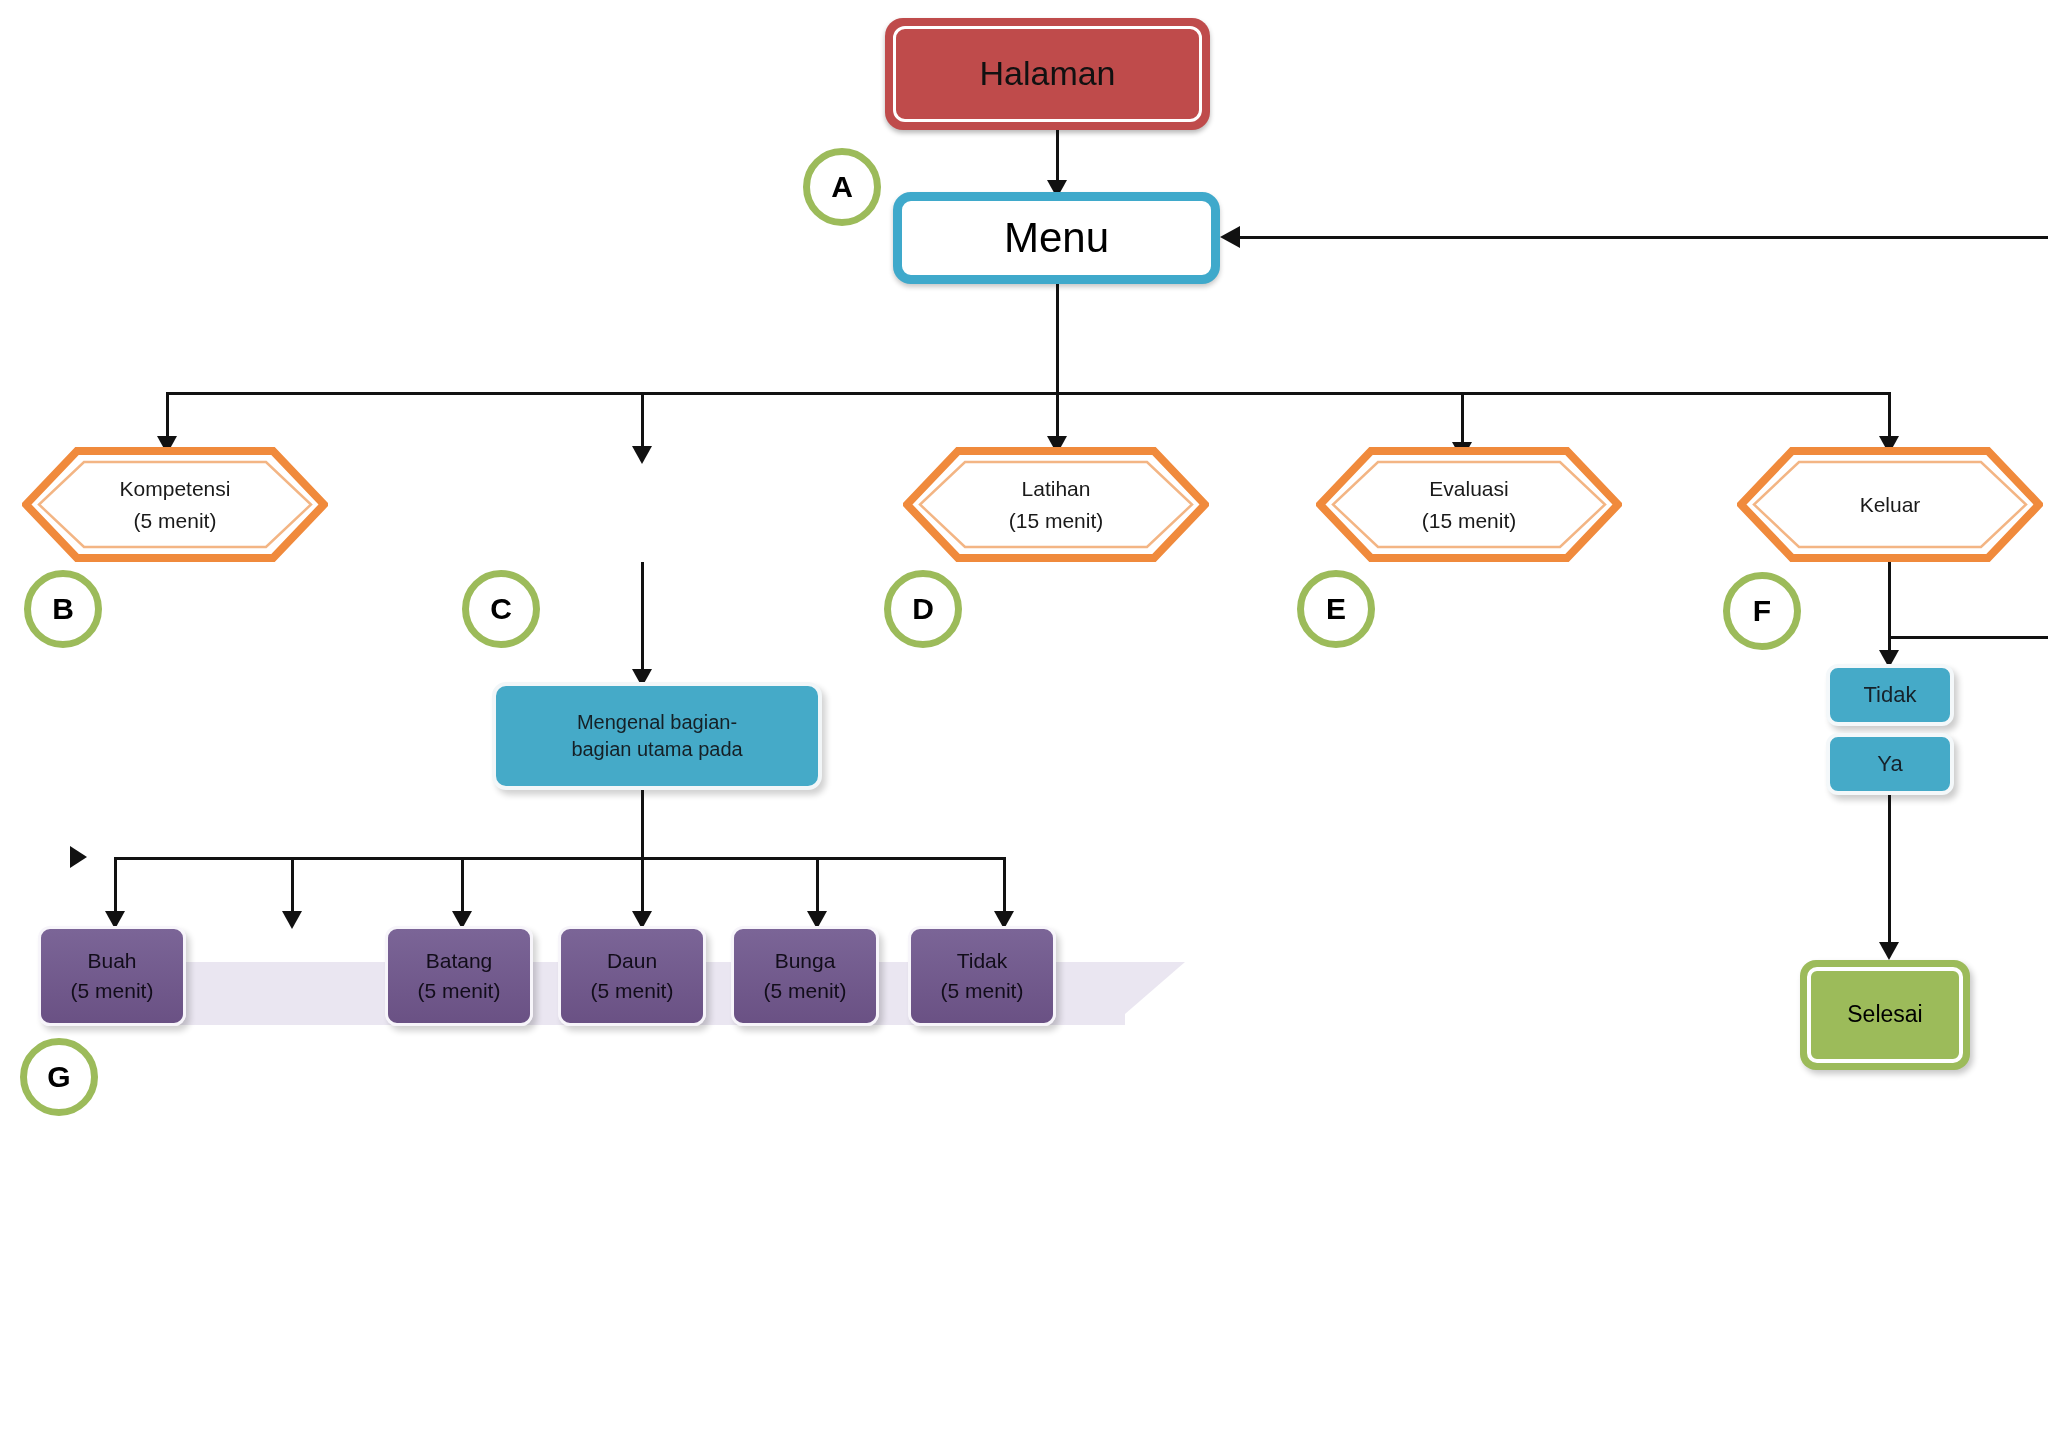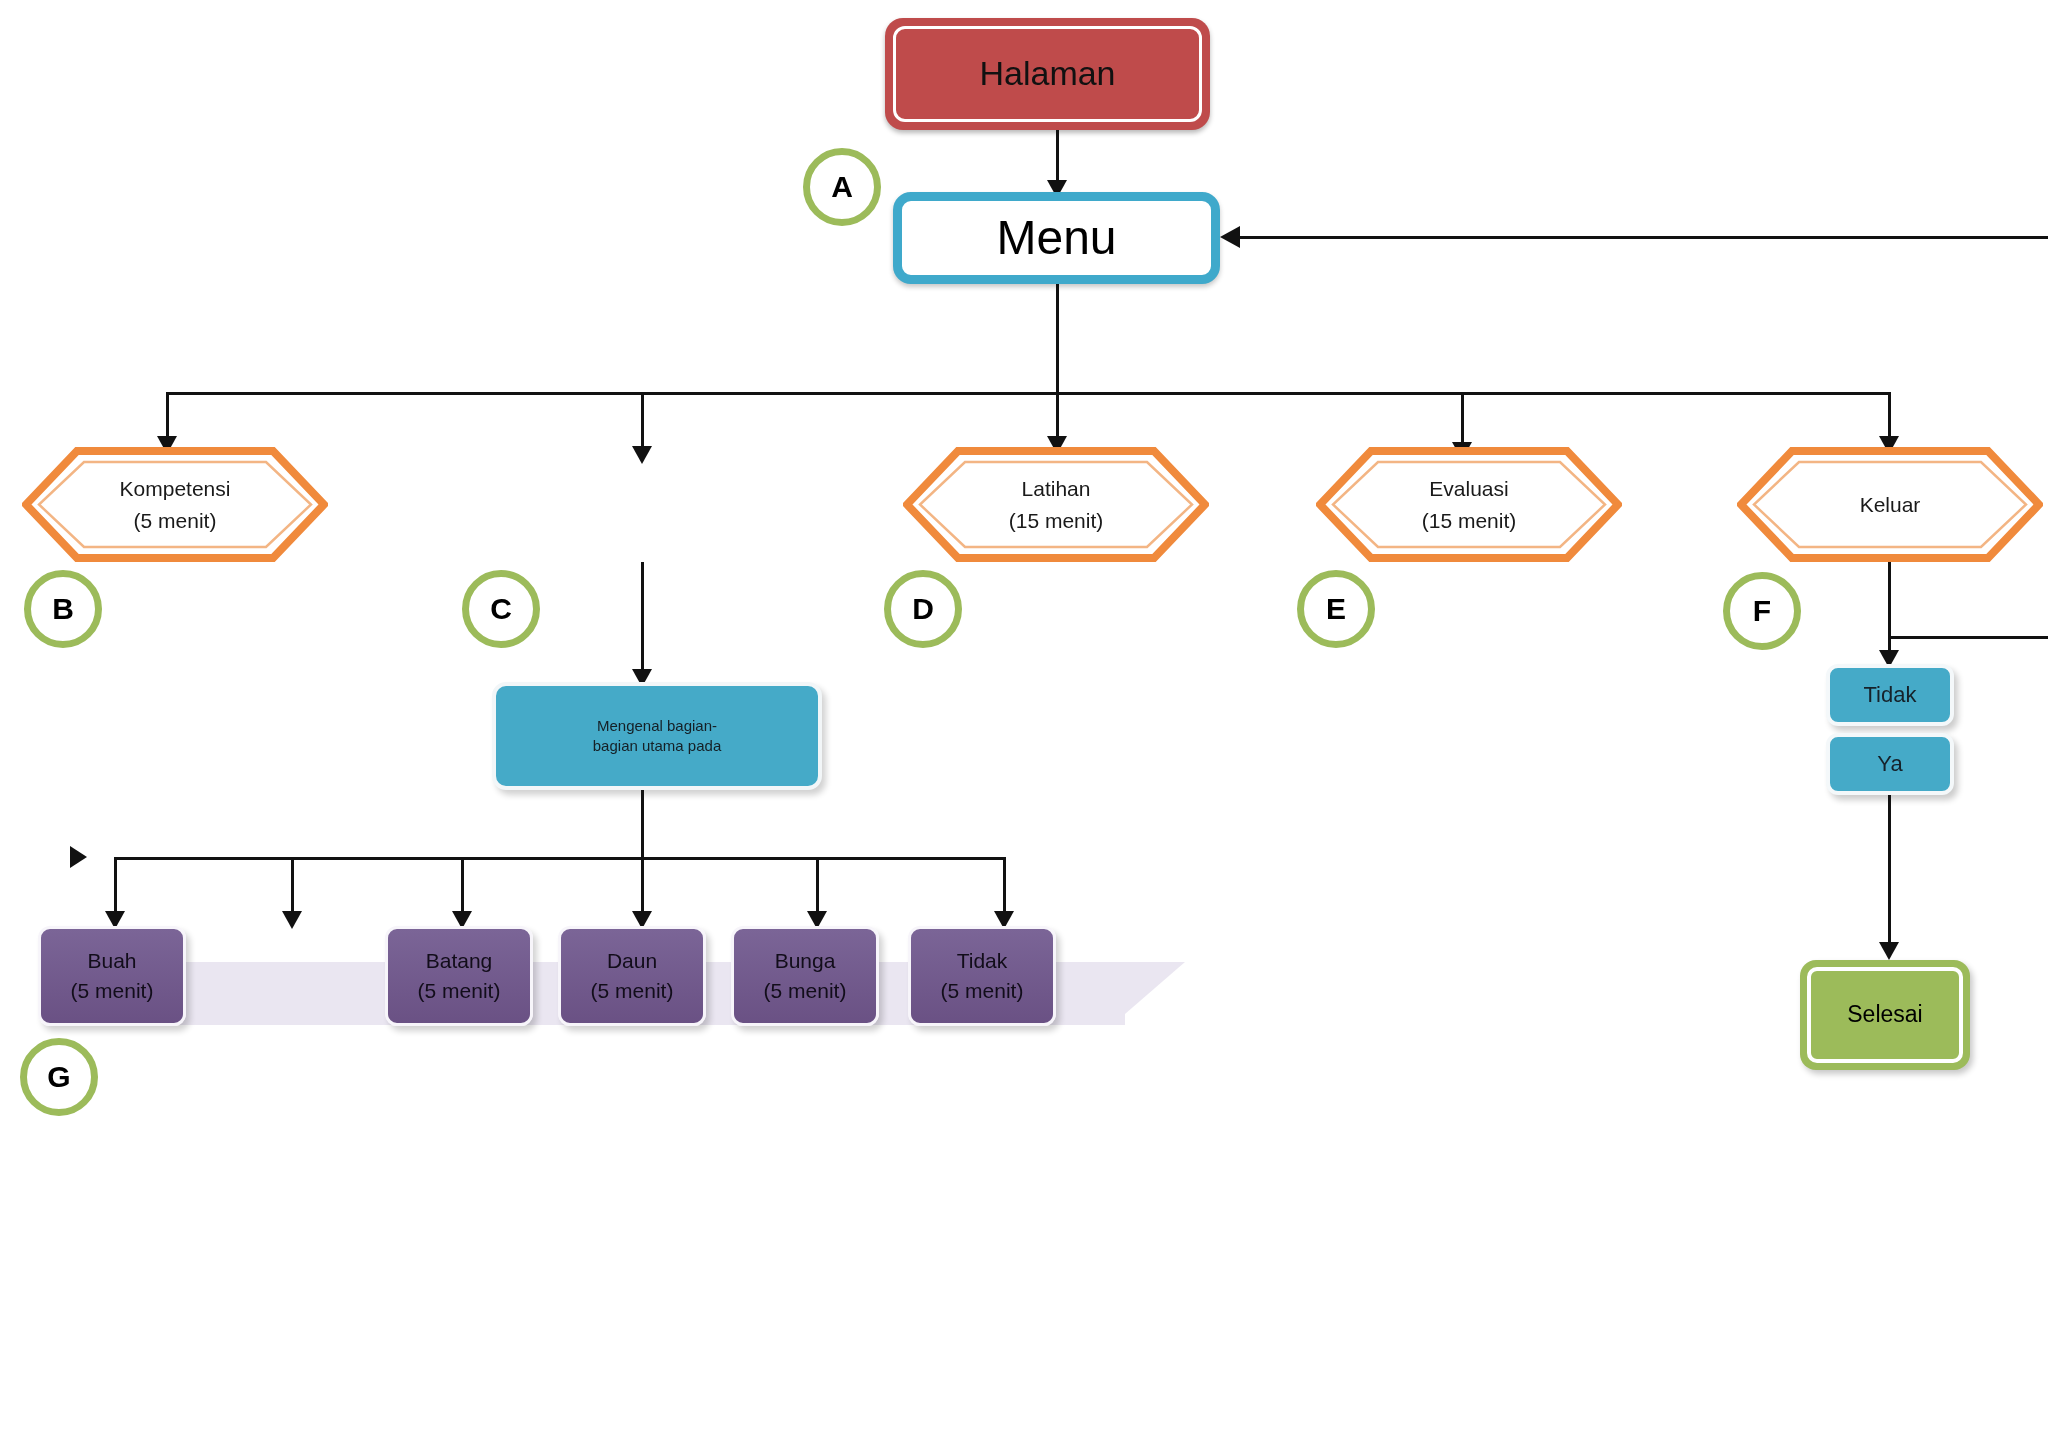--- a/index.html
+++ b/index.html
@@ -23,21 +23,21 @@
 
   
   .menu{
     background:#ffffff;border:9px solid #3fa9cb;border-radius:18px;
     box-shadow:0 3px 5px rgba(0,0,0,.22);
   }
   .menu .inner{
     position:absolute;left:3px;top:3px;right:3px;bottom:3px;
     border:3px solid #ffffff;border-radius:10px;
   }
-  .menu .txt{position:relative;z-index:3;font-size:48px;color:#000;text-align:right;}
+  .menu .txt{position:relative;z-index:3;font-size:42px;color:#000;text-align:right;}
 
   
   .hex{position:absolute;}
   .hex svg{position:absolute;left:0;top:0;}
   .hex .hextxt{
     position:absolute;left:0;top:0;width:100%;height:100%;
     display:flex;flex-direction:column;align-items:center;justify-content:center;
     font-size:21px;color:#1a1a1a;line-height:1.5;
   }
 
@@ -51,21 +51,21 @@
   .badge::before{
     content:"";position:absolute;left:1px;top:1px;right:1px;bottom:1px;
     border:2px solid #ffffff;border-radius:50%;pointer-events:none;
   }
   .badge .bl{position:relative;z-index:4;}
 
   
   .bluebox{
     background:#45aac8;border-radius:14px;border:4px solid #f2f6f8;
     box-shadow:4px 5px 6px rgba(0,0,0,.18);
-    font-size:15px;color:#152026;padding:6px 14px;
+    font-size:20px;color:#152026;padding:6px 14px;
   }
   .bluebox .t{display:block;}
 
   
   .yn{
     background:#45aac8;border-radius:12px;border:4px solid #f4f8fa;
     box-shadow:4px 5px 6px rgba(0,0,0,.2);
     font-size:22px;color:#16222a;
   }
 

